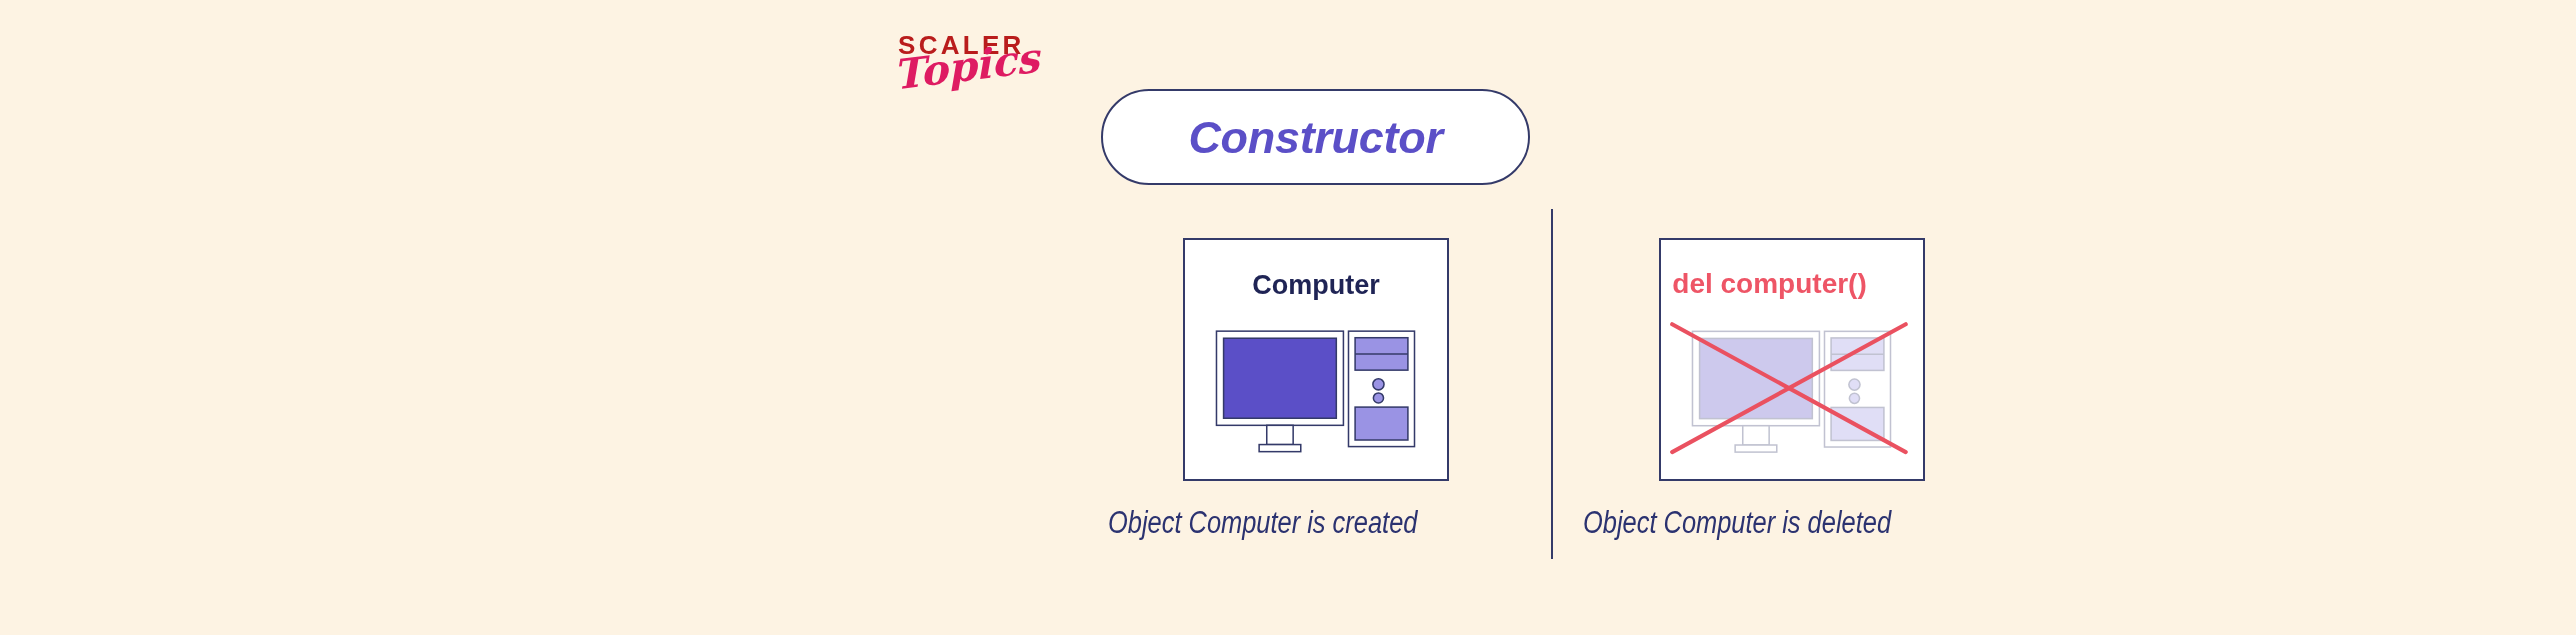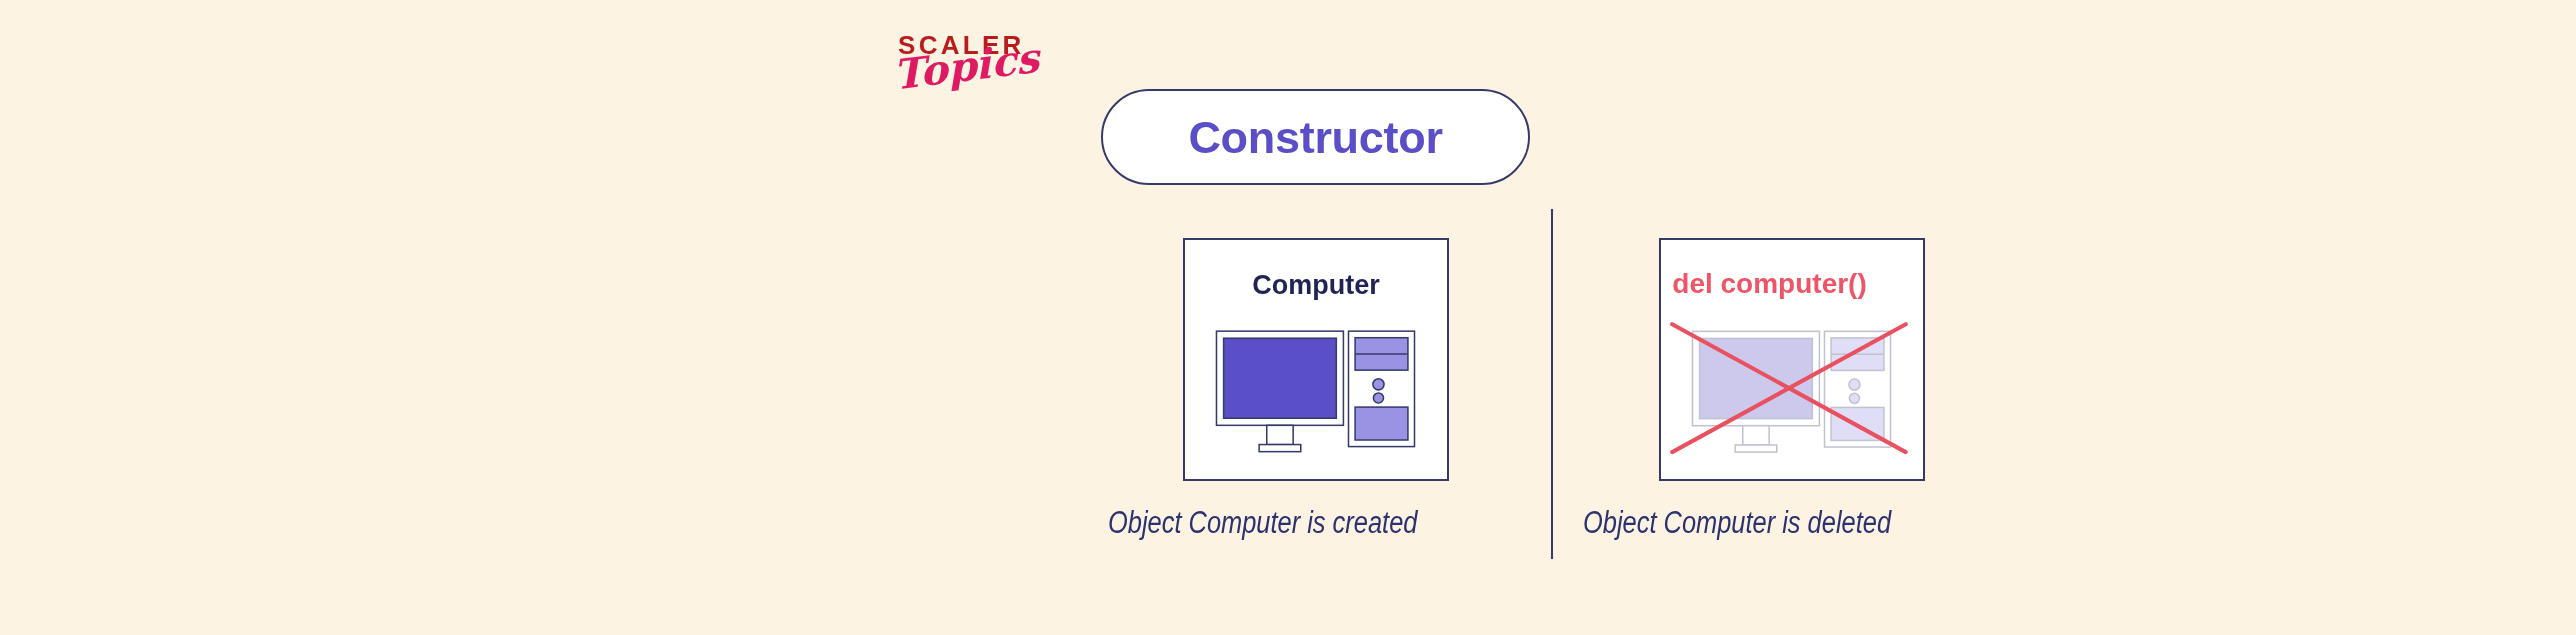--- a/index.html
+++ b/index.html
@@ -72,20 +72,21 @@
     font-size: 45px;
     line-height: 1;
     white-space: nowrap;
     letter-spacing: -0.3px;
   }
   #pill-constructor {
     left: 1101px;
     top: 89px;
     width: 429px;
     height: 96px;
+    font-style: italic;
   }
   #pill-constructor .pill-label {
     color: #5B4FC7;
   }
   #pill-destructor {
     left: 1561px;
     top: 91px;
     width: 429px;
     height: 93px;
   }

